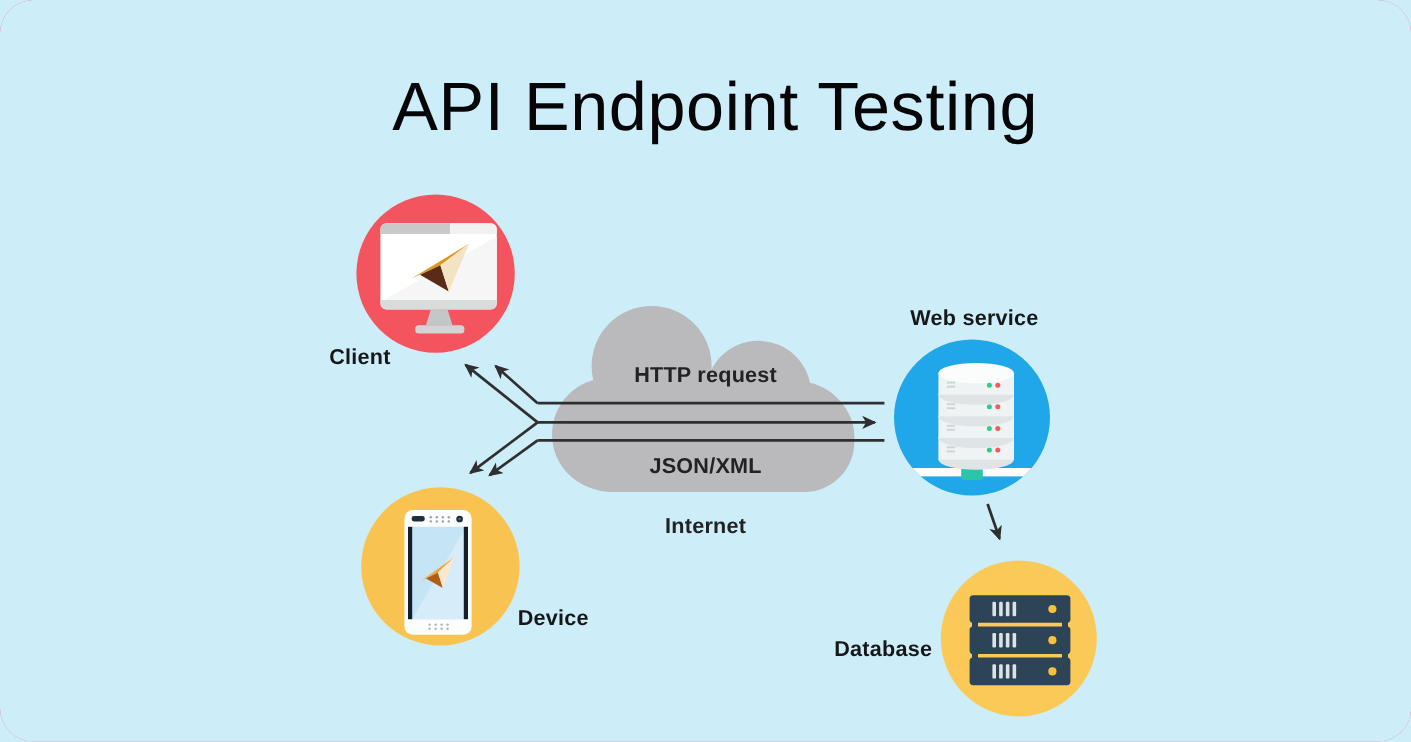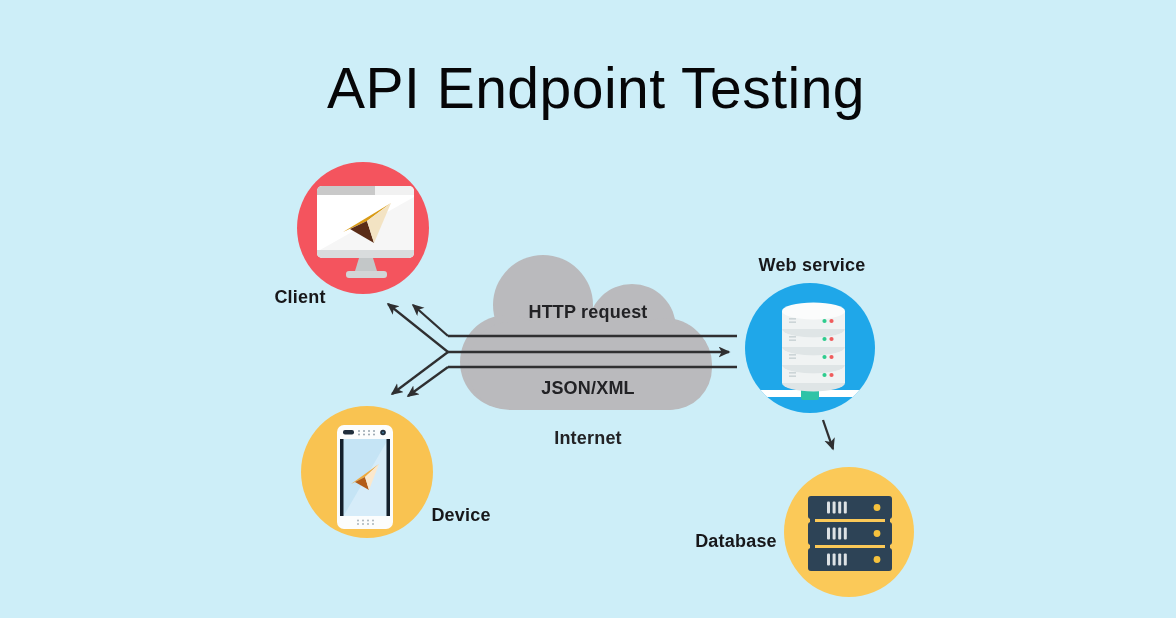--- a/index.html
+++ b/index.html
@@ -1,17 +1,17 @@
 <!DOCTYPE html>
 <html><head>
 <meta charset="utf-8">
 <style>
   html,body{margin:0;padding:0;}
   body{font-family:"Liberation Sans",sans-serif;background:#cdeef8;}
-  .stage{position:relative;width:1176px;height:618px;background:#ec4899;overflow:hidden;}
+  .stage{position:relative;width:1176px;height:618px;background:#ec4899;overflow:hidden;border-radius:28px;}
   svg{display:block;}
   text{font-family:"Liberation Sans","DejaVu Sans",sans-serif;}
   .title-text{font-size:57px;font-weight:400;fill:#060608;letter-spacing:0.5px;}
   .node-label{font-size:18px;font-weight:700;fill:#17171a;letter-spacing:0.2px;}
   .flow-label{font-size:18px;font-weight:700;fill:#222225;letter-spacing:0.2px;}
 </style>
 </head>
 <body>
 
 <div class="stage">

